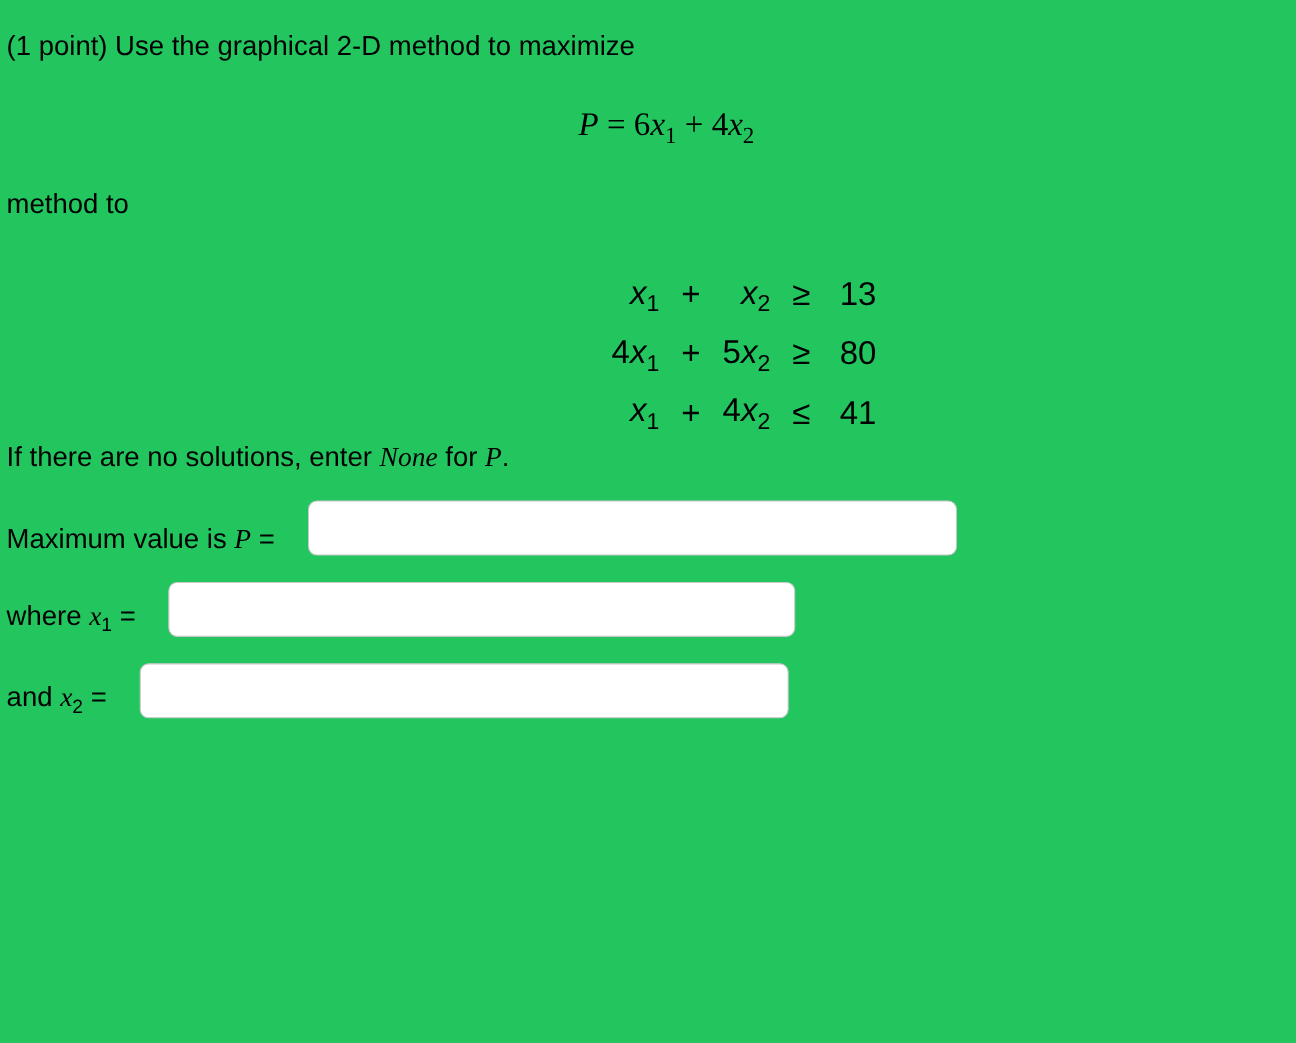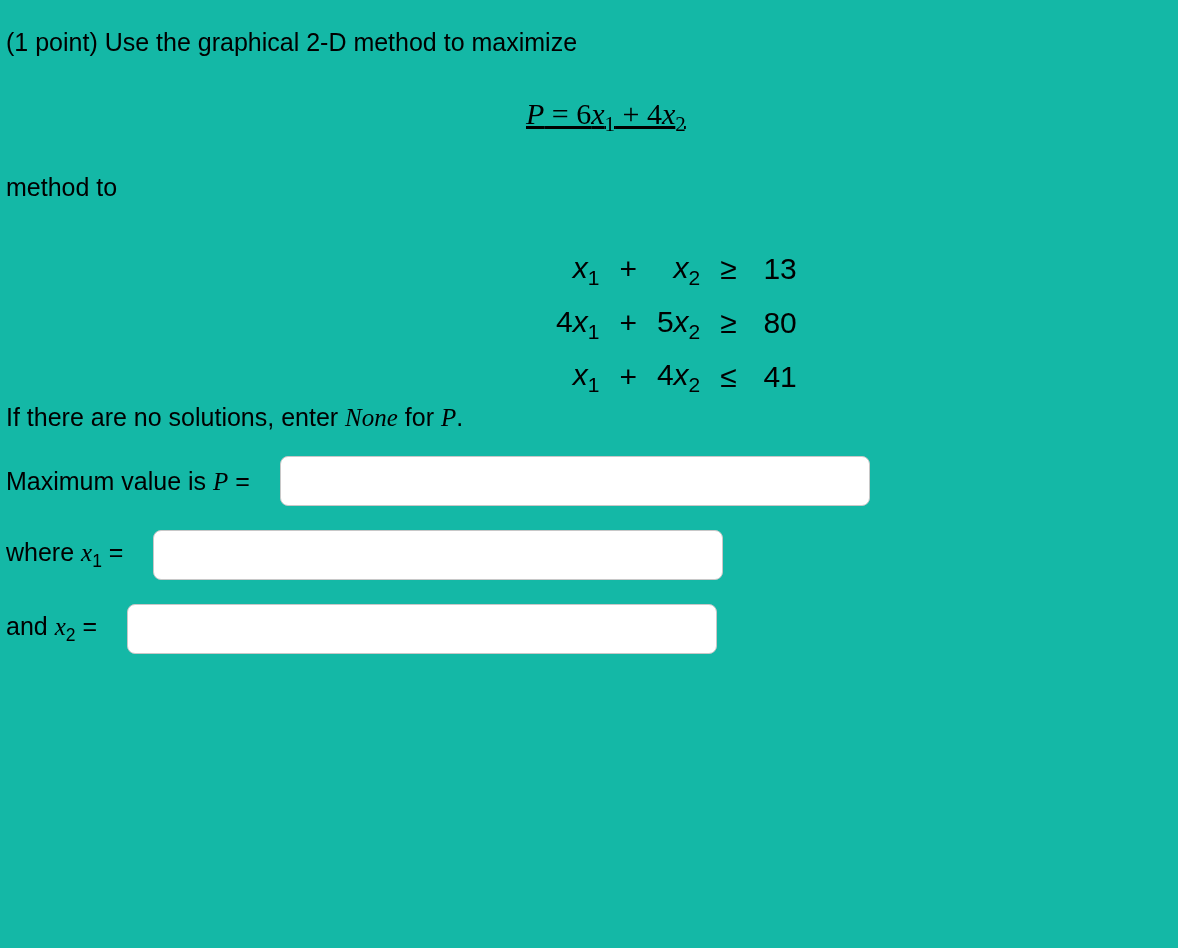--- a/index.html
+++ b/index.html
@@ -8,30 +8,29 @@
     background: #f7f7f7;
     font-family: Arial, Helvetica, sans-serif;
     font-size: 25px;
     color: #000;
   }
   .page {
     width: 1178px;
     height: 948px;
     box-sizing: border-box;
     padding: 28px 6px 4px 6px;
-    background: #14b8a6;
+    background: #22c55e;
   }
   .prompt {
     margin-bottom: 40px;
   }
   .math-block {
     text-align: center;
     font-family: "Times New Roman", Times, serif;
     margin: 10px 0 36px 0;
-    text-decoration: underline;
   }
   .objective {
     font-size: 30px;
     padding-left: 520px;
     text-align: left;
   }
   .subject-to {
     margin-bottom: 40px;
   }
   .constraints {
@@ -65,21 +64,21 @@
   }
   .instr {
     margin-bottom: 20px;
   }
   .instr .ivar {
     font-family: "Times New Roman", Times, serif;
     font-style: italic;
   }
   .answer-row {
     display: flex;
-    align-items: center;
+    align-items: flex-end;
     margin: 24px 0;
     gap: 30px;
   }
   .answer-row .label {
     white-space: nowrap;
   }
   .answer-row .mvar {
     font-family: "Times New Roman", Times, serif;
     font-style: italic;
   }

